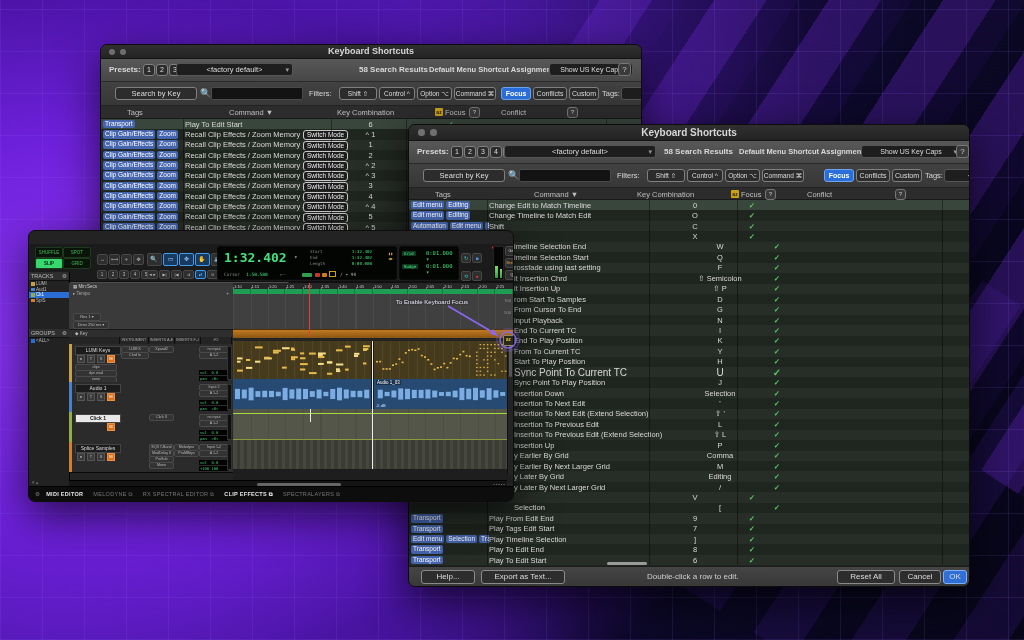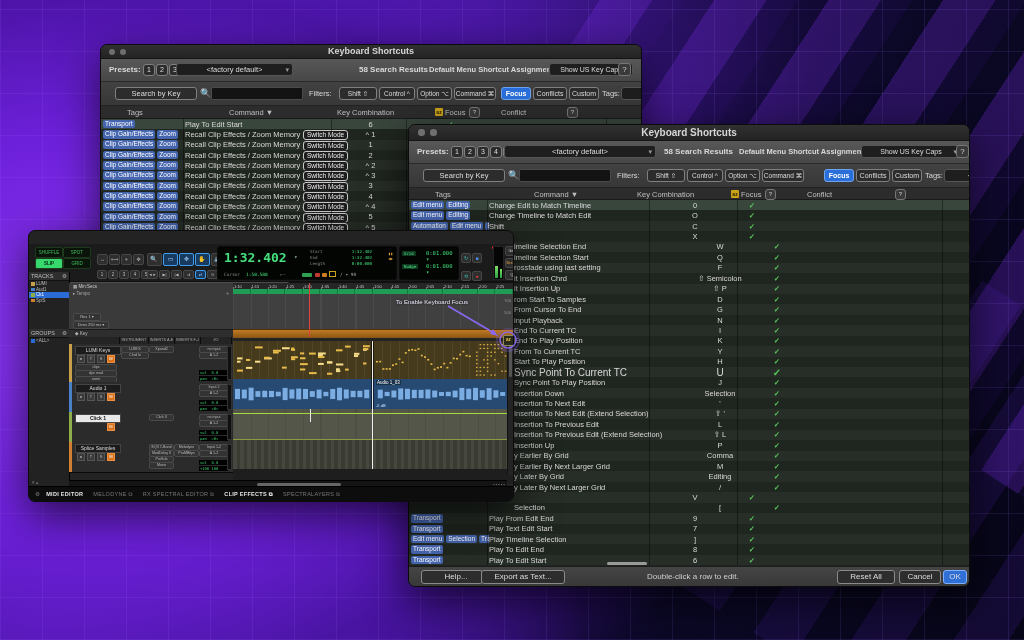--- a/index.html
+++ b/index.html
@@ -725,21 +725,21 @@
         <span style="flex: 1 1 0%;"></span>
         <span class="colsep" style="left: 78px;"></span>
         <span class="colsep" style="left: 240px;"></span>
         <span class="colsep" style="left: 328px;"></span>
         <span class="colsep" style="left: 533px;"></span>
       </div>
       <div class="ks-row r-odd" style="height: 10.45px; font-size: 7.5px;">
         <span class="c-tags" style="width: 78px; flex: 0 0 auto;">
           <span class="chip">Transport</span>
         </span>
-        <span class="c-cmd" style="width: 162px; flex: 0 0 auto;">Play Text Edit Start</span>
+        <span class="c-cmd" style="width: 162px; flex: 0 0 auto;">Play Tags Edit Start</span>
         <span class="c-key" style="width: 88px; flex: 0 0 auto;">7</span>
         <span class="c-chk" style="width: 26px; flex: 0 0 auto;">✓</span>
         <span style="flex: 1 1 0%;"></span>
         <span class="colsep" style="left: 78px;"></span>
         <span class="colsep" style="left: 240px;"></span>
         <span class="colsep" style="left: 328px;"></span>
         <span class="colsep" style="left: 533px;"></span>
       </div>
       <div class="ks-row r-even" style="height: 10.45px; font-size: 7.5px;">
         <span class="c-tags" style="width: 78px; flex: 0 0 auto;">
@@ -778,21 +778,21 @@
         <span class="c-chk" style="width: 26px; flex: 0 0 auto;">✓</span>
         <span style="flex: 1 1 0%;"></span>
         <span class="colsep" style="left: 78px;"></span>
         <span class="colsep" style="left: 240px;"></span>
         <span class="colsep" style="left: 328px;"></span>
         <span class="colsep" style="left: 533px;"></span>
       </div>
     </div>
   <div style="position:absolute;left:198px;bottom:21px;width:40px;height:3px;background:#9a9a9a;border-radius:2px;"></div>
   <div class="ks-foot" style="height:19px;" id="ksf-foot">
-    <span class="fbtn" style="left:12px;top:3px;width:52px;padding-left:8px;">Help...</span>
+    <span class="fbtn" style="left:12px;top:3px;width:52px;">Help...</span>
     <span class="fbtn" style="left:72px;top:3px;width:82px;">Export as Text...</span>
     <span class="lbl" style="left:238px;top:5px;font-size:8px;color:#cfcfcf;">Double-click a row to edit.</span>
     <span class="fbtn" style="left:428px;top:3px;width:56px;">Reset All</span>
     <span class="fbtn" style="left:490px;top:3px;width:40px;">Cancel</span>
     <span class="fbtn" style="left:534px;top:3px;width:22px;background:#2f6fd6;border-color:#7fb0ff;">OK</span>
   </div>
 </div>
 
 <div class="win edit" id="edwin" style="left:28px;top:230px;width:484px;height:270px;z-index:30;">
 

